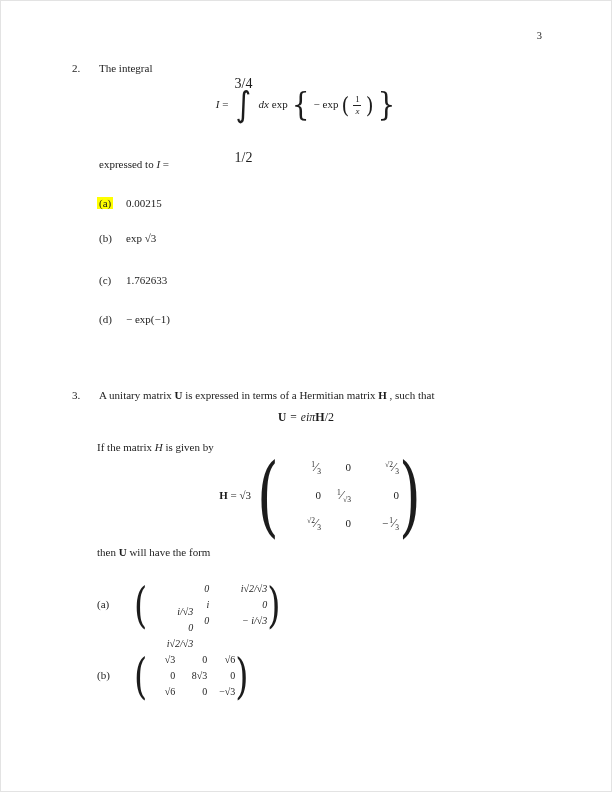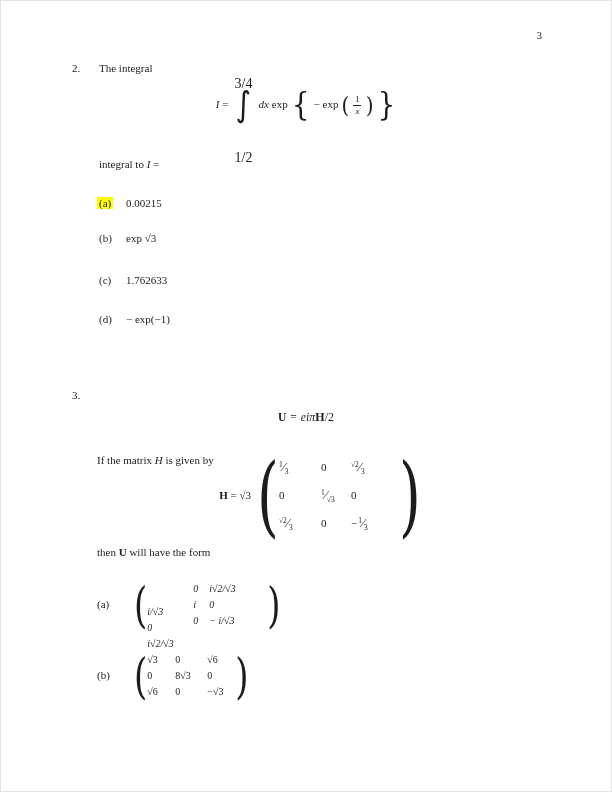--- a/index.html
+++ b/index.html
@@ -40,27 +40,27 @@
   #q2-opt-0{top:197px;}
   #q2-opt-1{top:232px;}
   #q2-opt-2{top:274px;}
   #q2-opt-3{top:313px;}
 
   
   #q3-head{top:389px;left:72px;width:500px;}
   #q3-formula{top:410px;font-size:11.5px;}
   #q3-formula .gap{width:4px;display:inline-block;}
   .sup{font-size:12px;vertical-align:4.5px;}
-  #q3-given{top:454px;left:97px;}
+  #q3-given{top:441px;left:97px;}
 
   #q3-hblock{top:450px;height:92px;padding-left:14px;gap:6px;}
   .matrix{display:inline-flex;align-items:center;}
   .mtable{display:inline-flex;flex-direction:column;justify-content:center;}
   .mrow{display:flex;align-items:center;}
-  .mcell{text-align:left;}
+  .mcell{text-align:right;}
   #h-matrix .mrow{height:28px;}
   #h-matrix .mcell:nth-of-type(1){width:42px;}
   #h-matrix .mcell:nth-of-type(2){width:30px;}
   #h-matrix .mcell:nth-of-type(3){width:48px;}
   #h-matrix .dl{font-size:56px;transform:scaleY(1.58);}
 
   .sfrac{white-space:nowrap;}
   .sfrac .fn{font-size:7.5px;vertical-align:4.5px;}
   .sfrac .fd{font-size:7.5px;vertical-align:-3px;}
   .fsl::before{content:"\2044";font-size:13px;}
@@ -106,21 +106,21 @@
   <span class="dl paren-m">(</span>
   <span class="vfrac">
     <span class="num">1</span>
     <span class="den it">x</span>
   </span>
   <span class="dl paren-m">)</span>
   <span class="dl brace">}</span>
 </div>
 
 <div class="abs" id="q2-eval">
-  <span>integral to</span>
+  <span>expressed to</span>
   <span class="it">I</span>
   <span>=</span>
 </div>
 
 <div class="abs opt" id="q2-opt-0">
   <span class="optlabel"><span class="hlmark" style="background-color: rgb(255, 255, 0);">(a)</span></span>
   <span>0.00215</span>
 </div>
 <div class="abs opt" id="q2-opt-1">
   <span class="optlabel">(b)</span>
@@ -130,20 +130,21 @@
   <span class="optlabel">(c)</span>
   <span>1.762633</span>
 </div>
 <div class="abs opt" id="q2-opt-3">
   <span class="optlabel">(d)</span>
   <span>− exp(−1)</span>
 </div>
 
 <div class="abs qrow" id="q3-head">
   <span class="qnum">3.</span>
+  <span><span>A unitary matrix </span><span class="bf">U</span><span> is expressed in terms of a Hermitian matrix </span><span class="bf">H</span><span> , such that</span></span>
 </div>
 
 <div class="abs ctr" id="q3-formula">
   <span class="bf">U</span>
     <span class="gap"></span>
     <span>=</span>
     <span class="gap"></span>
     <span class="it">e</span>
     <span class="sup"><span class="it">iπ</span><span class="bf">H</span><span>/2</span></span>
 </div>

